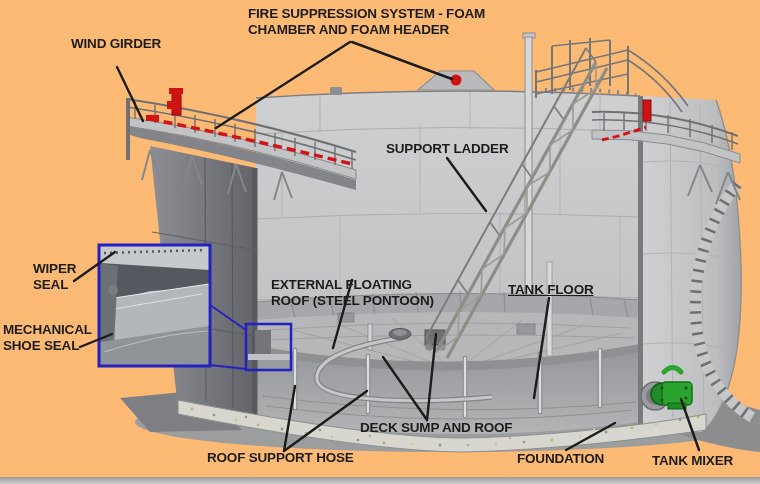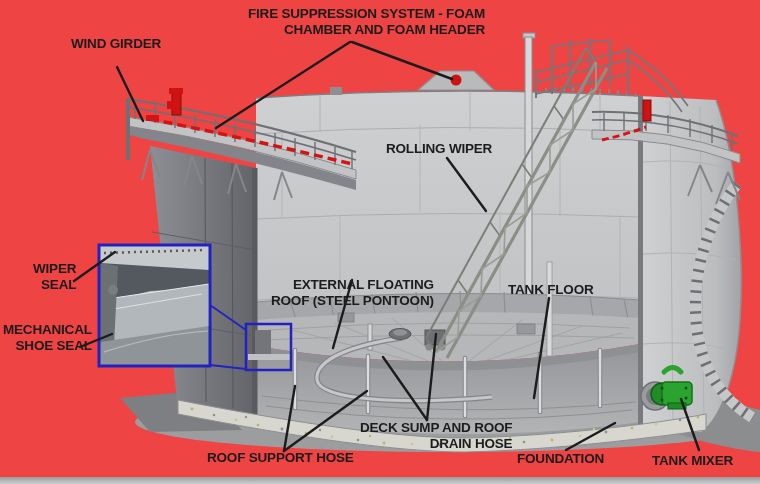--- a/index.html
+++ b/index.html
@@ -1,17 +1,17 @@
 <!DOCTYPE html>
 <html><head>
 <meta charset="utf-8">
 <style>
   html,body{margin:0;padding:0;background:#ffffff;}
-  #stage{position:relative;width:760px;height:484px;background:#ef4444;overflow:hidden;
-         font-family:"Liberation Sans",sans-serif;text-align:right;}
+  #stage{position:relative;width:760px;height:484px;background:#fdba74;overflow:hidden;
+         font-family:"Liberation Sans",sans-serif;}
   #artwork{position:absolute;left:0;top:0;}
   .lbl{position:absolute;font-weight:bold;font-size:13.5px;line-height:15.5px;
        color:#1c1c1c;white-space:nowrap;letter-spacing:-0.2px;}
   .lbl span{display:block;}
 </style>
 </head>
 <body>
 
 <div id="stage">
 
@@ -257,43 +257,42 @@
 </svg>
 
 <div class="lbl" style="left:248px;top:6px;">
   <span>FIRE SUPPRESSION SYSTEM - FOAM</span>
   <span>CHAMBER AND FOAM HEADER</span>
 </div>
 <div class="lbl" style="left:71px;top:36px;">
   <span>WIND GIRDER</span>
 </div>
 <div class="lbl" style="left:386px;top:141px;">
-  <span>ROLLING WIPER</span>
+  <span>SUPPORT LADDER</span>
 </div>
 <div class="lbl" style="left:271px;top:241px;margin-top:36px;">
   <span>EXTERNAL FLOATING</span>
   <span>ROOF (STEEL PONTOON)</span>
 </div>
-<div class="lbl" style="left:508px;top:282px;">
+<div class="lbl" style="left:508px;top:282px;text-decoration:underline;">
   <span>TANK FLOOR</span>
 </div>
 <div class="lbl" style="left:33px;top:261px;">
   <span>WIPER</span>
   <span>SEAL</span>
 </div>
 <div class="lbl" style="left:3px;top:322px;">
   <span>MECHANICAL</span>
   <span>SHOE SEAL</span>
 </div>
 <div class="lbl" style="left:207px;top:450px;">
   <span>ROOF SUPPORT HOSE</span>
 </div>
 <div class="lbl" style="left:360px;top:420px;">
   <span>DECK SUMP AND ROOF</span>
-  <span>DRAIN HOSE</span>
 </div>
 <div class="lbl" style="left:517px;top:451px;">
   <span>FOUNDATION</span>
 </div>
 <div class="lbl" style="left:652px;top:453px;">
   <span>TANK MIXER</span>
 </div>
 
 </div>
 

